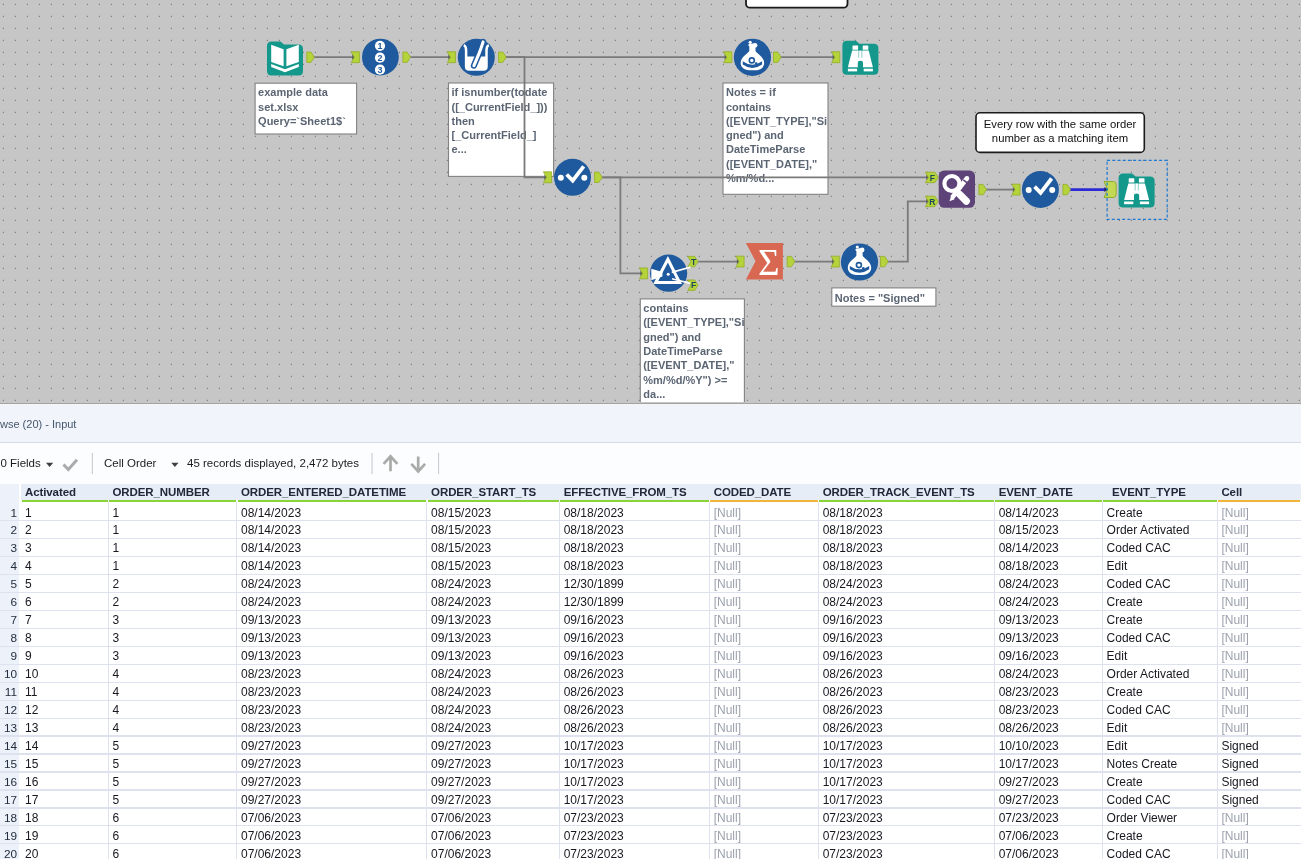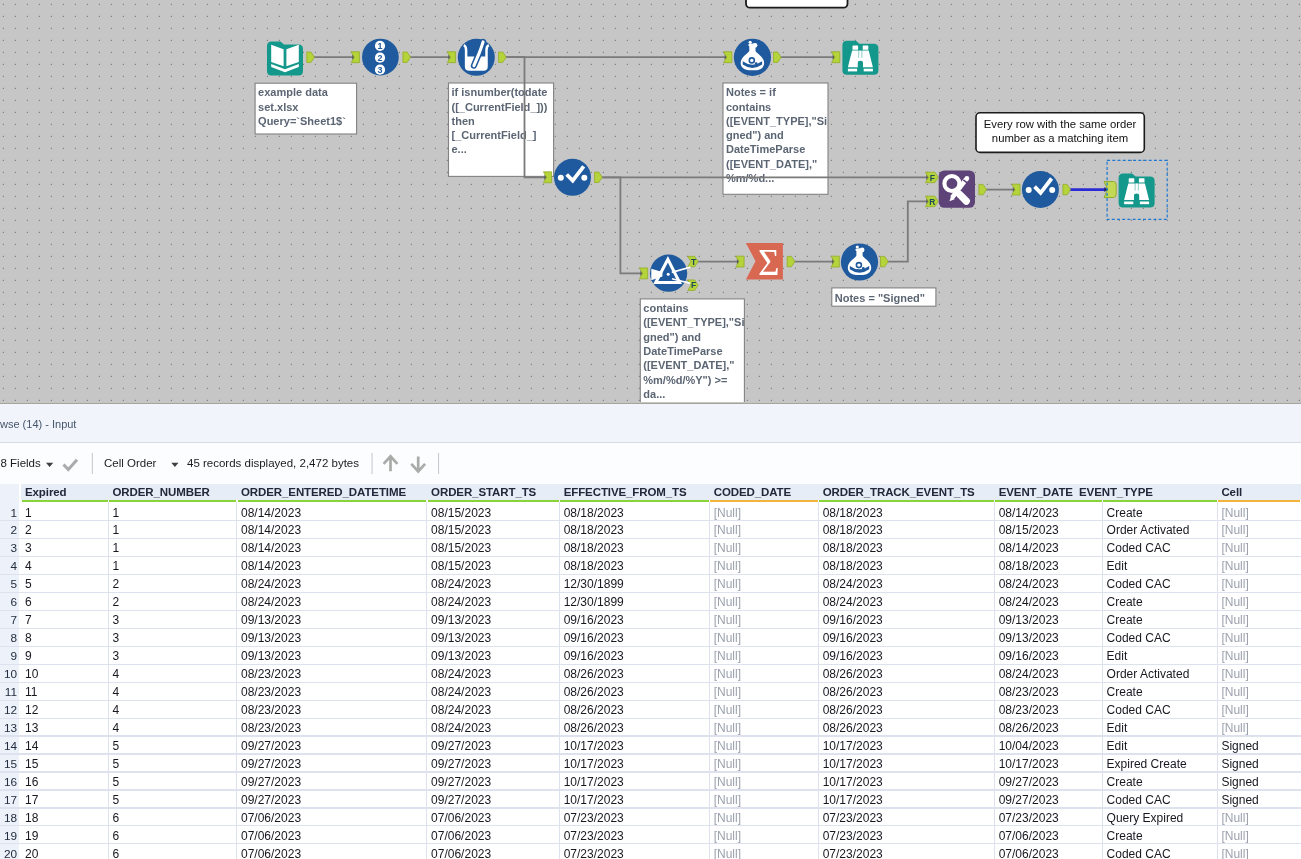--- a/index.html
+++ b/index.html
@@ -196,24 +196,24 @@
         <rect x="15.2" y="19" width="5.6" height="3.4" fill="#fff"></rect>
         <path d="M15.4,28.6 L15.4,24.3 Q15.4,22 18,22 Q20.6,22 20.6,24.3 L20.6,28.6 Z" fill="#14988b"></path>
         <rect x="5.5" y="29.9" width="9.2" height="2.7" fill="#fff"></rect>
         <rect x="21.3" y="29.9" width="9.2" height="2.7" fill="#fff"></rect>
       </g>
       <rect x="1107.1" y="160.3" width="60.1" height="59.1" fill="none" stroke="#1e7ad4" stroke-width="1.2" stroke-dasharray="3,2.2"></rect>
     </svg>
   </div>
 <div id="split"></div>
 <div id="phead"></div>
-<div id="ptitle">wse (14) - Input</div>
+<div id="ptitle">wse (20) - Input</div>
 <div id="pborder"></div>
 <div id="toolbar">
-    <span class="tbt" style="left:0.5px;top:14px">8 Fields</span>
+    <span class="tbt" style="left:0.5px;top:14px">0 Fields</span>
     <svg style="position:absolute;left:44px;top:459px-442.5px" width="0" height="0"></svg>
     <svg style="position:absolute;left:0;top:0" width="1301" height="41" viewBox="0 0 1301 41">
       <path d="M46,19.7 L53.2,19.7 L49.6,23.9 Z" fill="#3f3f3f"></path>
       <path d="M63.5,21.5 L68.3,26.6 L77,16.8" fill="none" stroke="#ababab" stroke-width="3"></path>
       <rect x="91.8" y="10" width="1.1" height="21" fill="#c9cbce"></rect>
       <path d="M171.3,19.7 L178.5,19.7 L174.9,23.9 Z" fill="#3f3f3f"></path>
       <rect x="371.5" y="10" width="1.1" height="21" fill="#c9cbce"></rect>
       <path d="M390.5,28.2 L390.5,14.5 M383.6,20.8 L390.5,13.3 L397.4,20.8" fill="none" stroke="#a9aba9" stroke-width="2.7"></path>
       <path d="M418.2,13.5 L418.2,27.2 M411.3,20.9 L418.2,28.4 L425.1,20.9" fill="none" stroke="#a9aba9" stroke-width="2.7"></path>
       <rect x="438" y="10" width="1.1" height="21" fill="#c9cbce"></rect>
@@ -226,29 +226,29 @@
     <div class="ul" style="left:21.5px;width:86.2px;background:#8bd437"></div>
     <div class="ul" style="left:109.0px;width:127.2px;background:#8bd437"></div>
     <div class="ul" style="left:237.5px;width:188.8px;background:#8bd437"></div>
     <div class="ul" style="left:427.6px;width:131.3px;background:#8bd437"></div>
     <div class="ul" style="left:560.2px;width:148.7px;background:#8bd437"></div>
     <div class="ul" style="left:710.2px;width:107.7px;background:#f3b43c"></div>
     <div class="ul" style="left:819.2px;width:174.7px;background:#8bd437"></div>
     <div class="ul" style="left:995.2px;width:106.59999999999987px;background:#8bd437"></div>
     <div class="ul" style="left:1103.1px;width:113.50000000000018px;background:#8bd437"></div>
     <div class="ul" style="left:1217.9px;width:82.29999999999991px;background:#f3b43c"></div>
-    <div class="hl" style="left:25.0px">Expired</div>
+    <div class="hl" style="left:25.0px">Activated</div>
     <div class="hl" style="left:112.5px">ORDER_NUMBER</div>
     <div class="hl" style="left:241.0px">ORDER_ENTERED_DATETIME</div>
     <div class="hl" style="left:431.1px">ORDER_START_TS</div>
     <div class="hl" style="left:563.7px">EFFECTIVE_FROM_TS</div>
     <div class="hl" style="left:713.7px">CODED_DATE</div>
     <div class="hl" style="left:822.7px">ORDER_TRACK_EVENT_TS</div>
     <div class="hl" style="left:998.7px">EVENT_DATE</div>
-    <div class="hl" style="left:1079px">EVENT_TYPE</div>
+    <div class="hl" style="left:1112px">EVENT_TYPE</div>
     <div class="hl" style="left:1221.4px">Cell</div>
     <div class="rnhd"></div>
     <div class="rnbg"></div>
     <div class="gap"></div>
     <div class="cline" style="left:107.6px"></div>
     <div class="cline" style="left:236.1px"></div>
     <div class="cline" style="left:426.20000000000005px"></div>
     <div class="cline" style="left:558.8000000000001px"></div>
     <div class="cline" style="left:708.8000000000001px"></div>
     <div class="cline" style="left:817.8000000000001px"></div>
@@ -418,33 +418,33 @@
     <div class="cell" style="left:1106.6px;top:237.39999999999998px">Edit</div>
     <div class="cell null" style="left:1221.4px;top:237.39999999999998px">[Null]</div>
     <div class="rn" style="top:255.35px">14</div>
     <div class="cell" style="left:25.0px;top:255.35px">14</div>
     <div class="cell" style="left:112.5px;top:255.35px">5</div>
     <div class="cell" style="left:241.0px;top:255.35px">09/27/2023</div>
     <div class="cell" style="left:431.1px;top:255.35px">09/27/2023</div>
     <div class="cell" style="left:563.7px;top:255.35px">10/17/2023</div>
     <div class="cell null" style="left:713.7px;top:255.35px">[Null]</div>
     <div class="cell" style="left:822.7px;top:255.35px">10/17/2023</div>
-    <div class="cell" style="left:998.7px;top:255.35px">10/04/2023</div>
+    <div class="cell" style="left:998.7px;top:255.35px">10/10/2023</div>
     <div class="cell" style="left:1106.6px;top:255.35px">Edit</div>
     <div class="cell" style="left:1221.4px;top:255.35px">Signed</div>
     <div class="rn" style="top:273.29999999999995px">15</div>
     <div class="cell" style="left:25.0px;top:273.29999999999995px">15</div>
     <div class="cell" style="left:112.5px;top:273.29999999999995px">5</div>
     <div class="cell" style="left:241.0px;top:273.29999999999995px">09/27/2023</div>
     <div class="cell" style="left:431.1px;top:273.29999999999995px">09/27/2023</div>
     <div class="cell" style="left:563.7px;top:273.29999999999995px">10/17/2023</div>
     <div class="cell null" style="left:713.7px;top:273.29999999999995px">[Null]</div>
     <div class="cell" style="left:822.7px;top:273.29999999999995px">10/17/2023</div>
     <div class="cell" style="left:998.7px;top:273.29999999999995px">10/17/2023</div>
-    <div class="cell" style="left:1106.6px;top:273.29999999999995px">Expired Create</div>
+    <div class="cell" style="left:1106.6px;top:273.29999999999995px">Notes Create</div>
     <div class="cell" style="left:1221.4px;top:273.29999999999995px">Signed</div>
     <div class="rn" style="top:291.25px">16</div>
     <div class="cell" style="left:25.0px;top:291.25px">16</div>
     <div class="cell" style="left:112.5px;top:291.25px">5</div>
     <div class="cell" style="left:241.0px;top:291.25px">09/27/2023</div>
     <div class="cell" style="left:431.1px;top:291.25px">09/27/2023</div>
     <div class="cell" style="left:563.7px;top:291.25px">10/17/2023</div>
     <div class="cell null" style="left:713.7px;top:291.25px">[Null]</div>
     <div class="cell" style="left:822.7px;top:291.25px">10/17/2023</div>
     <div class="cell" style="left:998.7px;top:291.25px">09/27/2023</div>
@@ -463,21 +463,21 @@
     <div class="cell" style="left:1221.4px;top:309.2px">Signed</div>
     <div class="rn" style="top:327.15px">18</div>
     <div class="cell" style="left:25.0px;top:327.15px">18</div>
     <div class="cell" style="left:112.5px;top:327.15px">6</div>
     <div class="cell" style="left:241.0px;top:327.15px">07/06/2023</div>
     <div class="cell" style="left:431.1px;top:327.15px">07/06/2023</div>
     <div class="cell" style="left:563.7px;top:327.15px">07/23/2023</div>
     <div class="cell null" style="left:713.7px;top:327.15px">[Null]</div>
     <div class="cell" style="left:822.7px;top:327.15px">07/23/2023</div>
     <div class="cell" style="left:998.7px;top:327.15px">07/23/2023</div>
-    <div class="cell" style="left:1106.6px;top:327.15px">Query Expired</div>
+    <div class="cell" style="left:1106.6px;top:327.15px">Order Viewer</div>
     <div class="cell null" style="left:1221.4px;top:327.15px">[Null]</div>
     <div class="rn" style="top:345.09999999999997px">19</div>
     <div class="cell" style="left:25.0px;top:345.09999999999997px">19</div>
     <div class="cell" style="left:112.5px;top:345.09999999999997px">6</div>
     <div class="cell" style="left:241.0px;top:345.09999999999997px">07/06/2023</div>
     <div class="cell" style="left:431.1px;top:345.09999999999997px">07/06/2023</div>
     <div class="cell" style="left:563.7px;top:345.09999999999997px">07/23/2023</div>
     <div class="cell null" style="left:713.7px;top:345.09999999999997px">[Null]</div>
     <div class="cell" style="left:822.7px;top:345.09999999999997px">07/23/2023</div>
     <div class="cell" style="left:998.7px;top:345.09999999999997px">07/06/2023</div>

